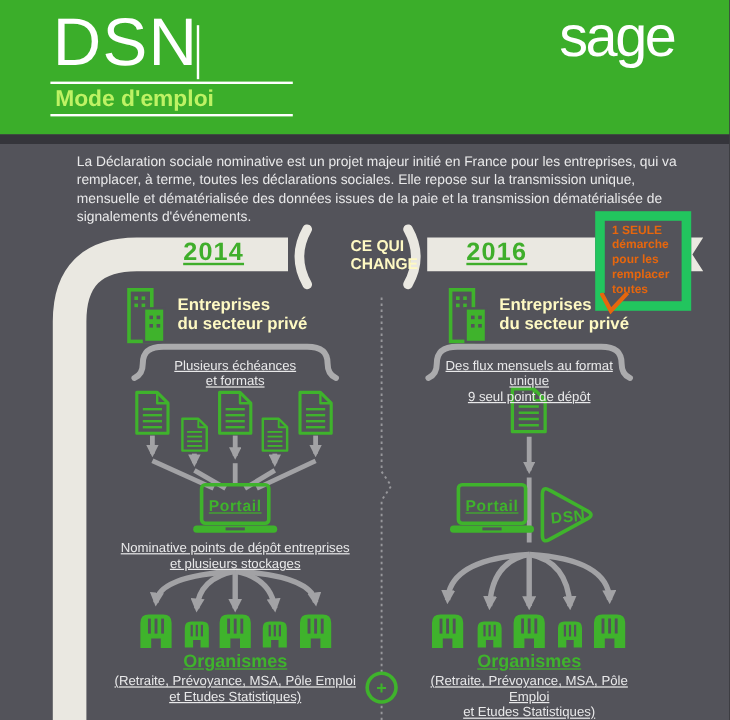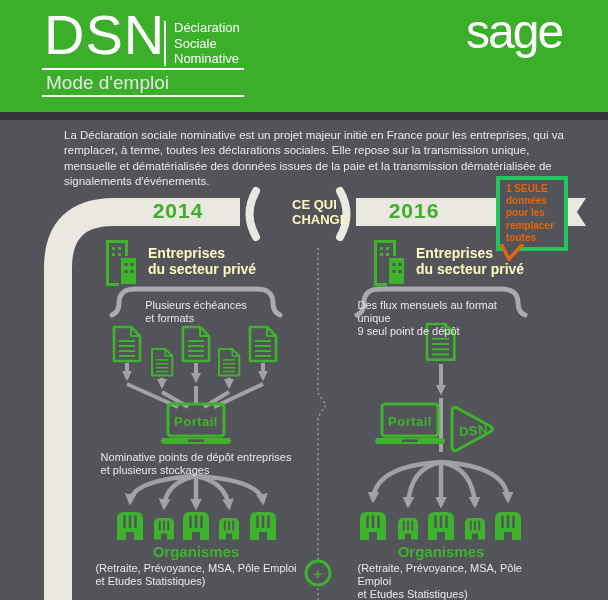--- a/index.html
+++ b/index.html
@@ -1,33 +1,33 @@
 <!DOCTYPE html>
 <html><head>
 <meta charset="utf-8">
 <style>
   html,body{margin:0;padding:0;background:#2b2b30;}
   .stage{position:relative;width:608px;height:600px;overflow:hidden;
          background:#53535A;font-family:"Liberation Sans",sans-serif;}
   .abs{position:absolute;}
-  .ctr{transform:translateX(-50%);text-align:left;}
+  .ctr{transform:translateX(-50%);text-align:center;text-decoration:underline;}
   
   .hdr{left:0;top:0;width:608px;height:112px;background:#3BAE2A;}
   .hdr-strip{left:0;top:112px;width:608px;height:8px;background:#35353B;}
   .dsn-logo{left:44px;top:2px;color:#FFF;font-size:56px;font-weight:400;letter-spacing:1px;}
   .vline{left:164px;top:21px;width:2px;height:45px;background:#FFF;}
   .logo-sub{left:174px;top:20px;color:#FFF;font-size:13px;line-height:15.5px;font-weight:500;}
   .hline{height:2px;background:#FFF;}
-  .tagline{left:46px;top:72px;color:#e5e5e5;font-size:19px;font-weight:400;}
+  .tagline{left:46px;top:72px;color:#bef264;font-size:19px;font-weight:700;}
   .brand{left:466px;top:4px;color:#FFF;font-size:48px;font-weight:400;letter-spacing:-2px;}
   
   .intro{left:64px;top:128px;width:505px;color:#E9E9EA;font-size:11.5px;line-height:1.34;}
   .year{top:199px;color:#3FAE2B;font-size:21px;font-weight:700;letter-spacing:1px;}
   .cequi{left:292px;top:197px;color:#fef9c3;font-size:13px;line-height:15px;font-weight:700;}
-  .callout{left:496px;top:176px;width:58px;height:64px;border:4px solid #22c55e;
+  .callout{left:496px;top:176px;width:58px;height:64px;border:8px solid #22c55e;
            background:#53535A;padding:3px 0 0 6px;color:#E6660D;font-size:10px;
            line-height:12.2px;font-weight:700;z-index:3;}
   .tail{left:500px;top:244px;z-index:4;}
   .coltitle{top:245px;color:#fef9c3;font-size:14px;line-height:16px;font-weight:700;}
   .bracetxt{top:299px;color:#E9E9EA;font-size:11px;line-height:13px;}
   .portal{top:414px;color:#3FB32C;font-size:13px;font-weight:700;letter-spacing:.5px;}
   .deposit{top:451px;color:#E9E9EA;font-size:11px;line-height:13px;}
   .orgt{top:543px;color:#3FB32C;font-size:15px;font-weight:700;}
   .orgd{top:562px;color:#E9E9EA;font-size:11px;line-height:13px;}
   .dsnlbl{left:459px;top:423px;color:#3FB32C;font-size:13px;font-weight:700;
@@ -37,25 +37,20 @@
 </style>
 </head>
 <body>
 
 <div class="stage">
 
   <div class="abs hdr"></div>
   <div class="abs hdr-strip"></div>
   <div class="abs dsn-logo txt">DSN</div>
   <div class="abs vline txt"></div>
-  <div class="abs logo-sub txt">
-    <div>Déclaration</div>
-    <div>Sociale</div>
-    <div>Nominative</div>
-  </div>
   <div class="abs hline txt" style="left:42px;top:68px;width:202px;"></div>
   <div class="abs tagline txt">Mode d'emploi</div>
   <div class="abs hline txt" style="left:42px;top:95px;width:202px;"></div>
   <div class="abs brand txt">sage</div>
 
   <div class="abs intro txt">La Déclaration sociale nominative est un projet majeur initié en France pour les entreprises, qui va remplacer, à terme, toutes les déclarations sociales. Elle repose sur la transmission unique, mensuelle et dématérialisée des données issues de la paie et la transmission dématérialisée de signalements d'événements.</div>
 
   <svg class="abs gfx" width="608" height="600" viewBox="0 0 608 600">
     <defs>
       <marker id="ah" viewBox="0 0 10 10" refX="7" refY="5" markerWidth="2.6" markerHeight="2.6" orient="auto">
@@ -221,21 +216,21 @@
 
   <div class="abs year ctr txt" style="left:178px;">2014</div>
   <div class="abs cequi txt">
     <div>CE QUI</div>
     <div>CHANGE</div>
   </div>
   <div class="abs year ctr txt" style="left:414px;">2016</div>
 
   <div class="abs callout">
     <div>1 SEULE</div>
-    <div>données</div>
+    <div>démarche</div>
     <div>pour les</div>
     <div>remplacer</div>
     <div>toutes</div>
   </div>
   <svg class="abs tail" width="26" height="18">
     <path d="M1 0 L9 15 L23 0" fill="#53535A"></path>
     <path d="M1 0 L9 15 L23 0" fill="none" stroke="#E6660D" stroke-width="3.5"></path>
   </svg>
 
   <div class="abs coltitle txt" style="left:148px;">

